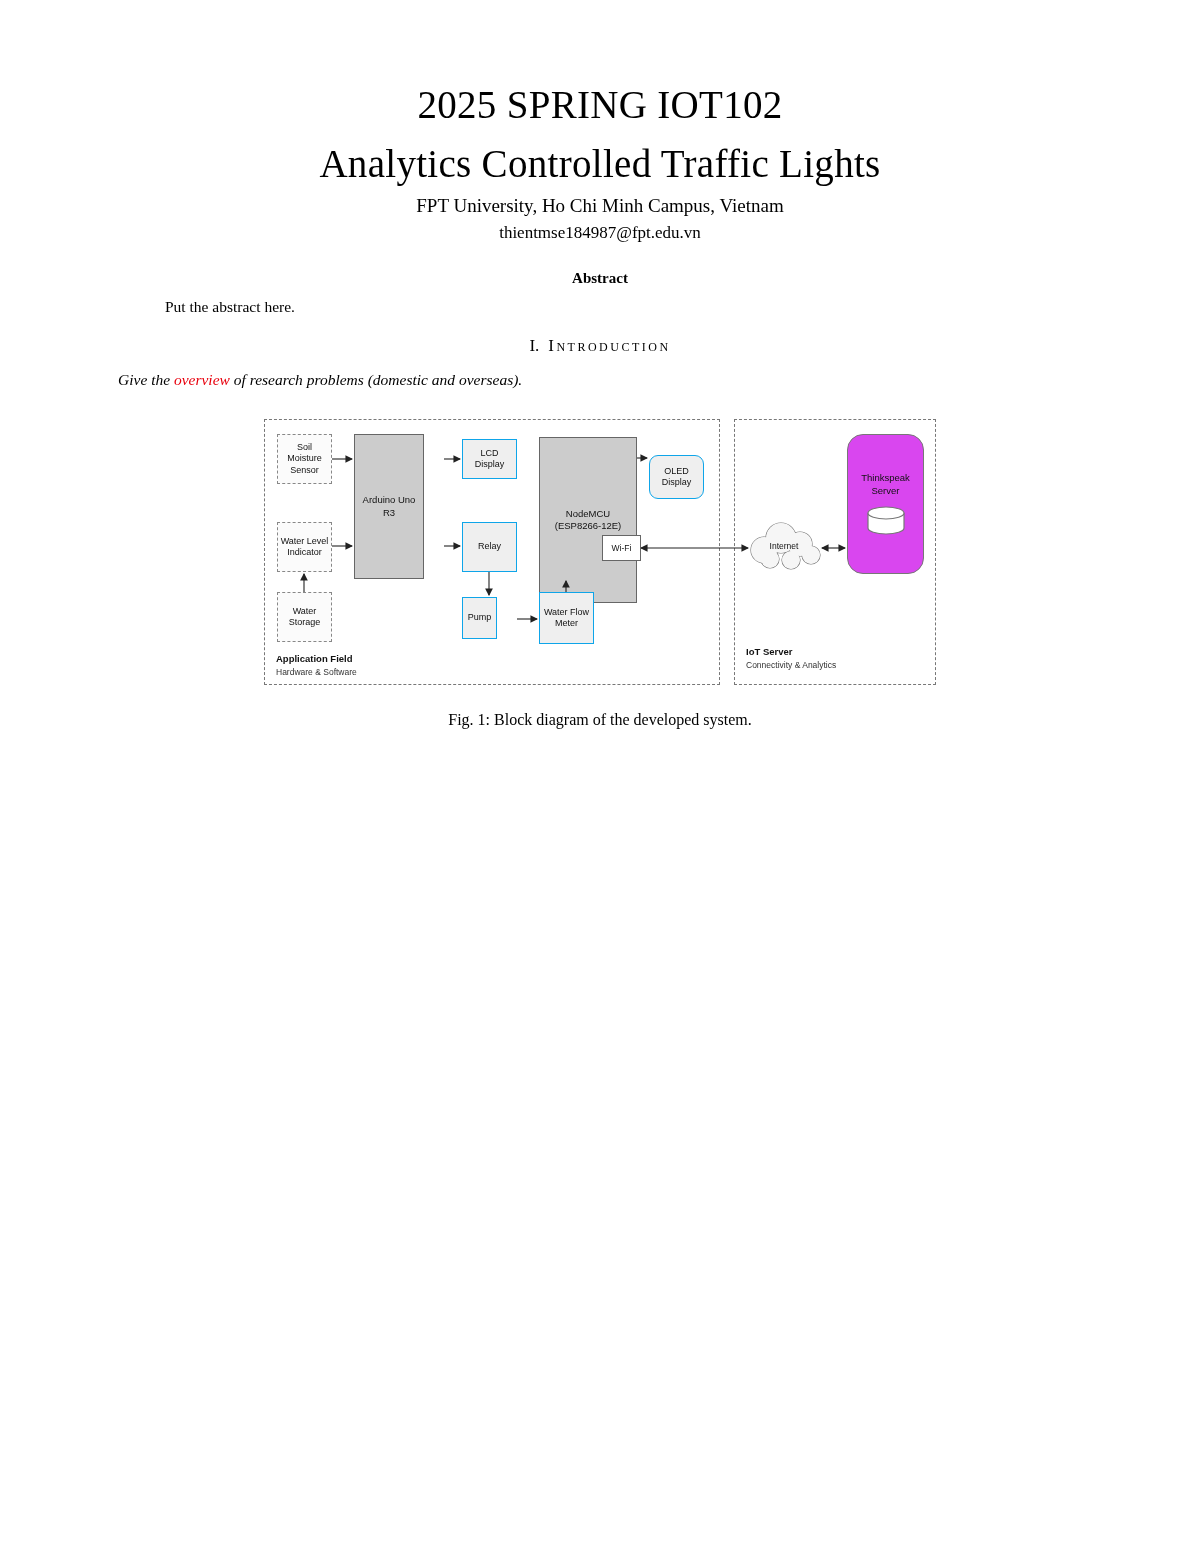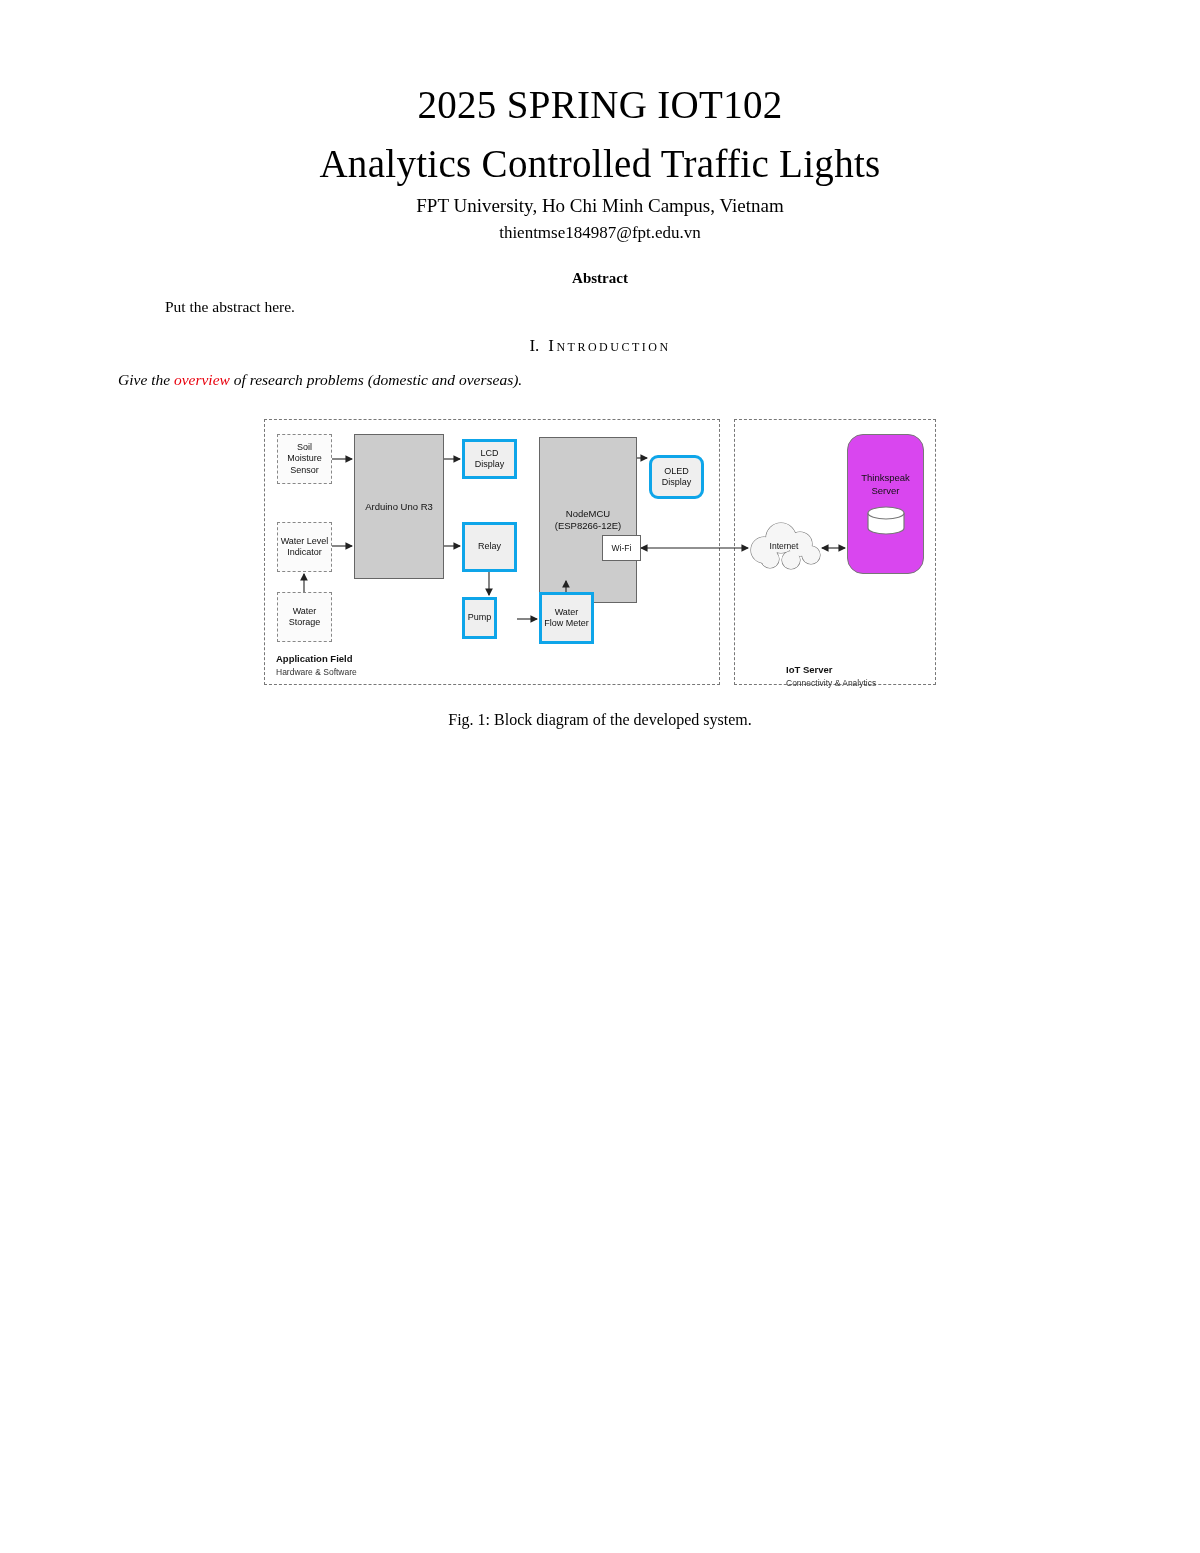--- a/index.html
+++ b/index.html
@@ -42,21 +42,21 @@
   .panel-cap .s { font-size:8.5px; color:#333; }
 
   .node {
     position:absolute; z-index:1;
     display:flex; align-items:center; justify-content:center;
     flex-direction:column;
     text-align:center; font-size:9px; line-height:1.3; color:#111;
     padding:2px;
   }
   .dashedN { border:1px dashed #888; background:#fbfbfb; }
-  .boxN    { border:3px solid #0ea5e9; background:#efefef; }
+  .boxN    { border:1px solid #0ea5e9; background:#efefef; }
   .bigN    { border:1px solid #666; background:#cccccc; font-size:9.5px; }
   .wifiN   { border:1px solid #666; background:#ffffff; z-index:4; font-size:8.5px; }
   .serverN { border:1px solid #777; background:#d946ef; border-radius:16px; gap:9px; font-size:9.5px; padding:8px 4px; }
   .serverN .cyl { flex:0 0 auto; }
 
   .arrows { position:absolute; left:0; top:0; z-index:2; pointer-events:none; }
   .cloud-label { position:absolute; left:485px; top:122px; width:70px; text-align:center; font-size:8.5px; color:#111; z-index:3; }
 
   .fig-caption { text-align:center; font-size:16px; margin-top:24px; }
 </style>
@@ -124,21 +124,21 @@
         <circle cx="547" cy="136" r="9"></circle>
         <circle cx="506" cy="140" r="9"></circle>
         <circle cx="527" cy="141" r="9"></circle>
       </g>
     </svg>
 
     <div class="cloud-label">Internet</div>
 
     <div class="node dashedN" style="left:13px; top:15px; width:55px; height:50px;">Soil Moisture Sensor</div>
 
-    <div class="node bigN" style="left:90px; top:15px; width:90px; height:145px;">Arduino Uno R3</div>
+    <div class="node bigN" style="left:90px; top:15px; width:70px; height:145px;">Arduino Uno R3</div>
 
     <div class="node boxN" style="left:198px; top:20px; width:55px; height:40px;">LCD Display</div>
 
     <div class="node bigN" style="left:275px; top:18px; width:98px; height:166px;">NodeMCU (ESP8266-12E)</div>
 
     <div class="node boxN" style="left:385px; top:36px; width:55px; height:44px;border-radius:9px;">OLED Display</div>
 
     <div class="node dashedN" style="left:13px; top:103px; width:55px; height:50px;">Water Level Indicator</div>
 
     <div class="node boxN" style="left:198px; top:103px; width:55px; height:50px;">Relay</div>
@@ -156,21 +156,21 @@
       <svg class="cyl" width="42" height="30" viewBox="0 0 42 30">
         <path d="M3 7 v15 a18 6 0 0 0 36 0 v-15" fill="#ffffff" stroke="#777" stroke-width="1.2"></path>
         <ellipse cx="21" cy="7" rx="18" ry="6" fill="#ffffff" stroke="#777" stroke-width="1.2"></ellipse>
       </svg>
     </div>
 
     <div class="panel-cap" style="left:12px; top:233px;">
       <div class="t">Application Field</div>
       <div class="s">Hardware &amp; Software</div>
     </div>
-    <div class="panel-cap" style="left:482px; top:244px;margin-left:40px;">
+    <div class="panel-cap" style="left:482px; top:226px;">
       <div class="t">IoT Server</div>
       <div class="s">Connectivity &amp; Analytics</div>
     </div>
 
   </div>
 
   <p class="fig-caption">Fig. 1: Block diagram of the developed system.</p>
 
 </div>
 

